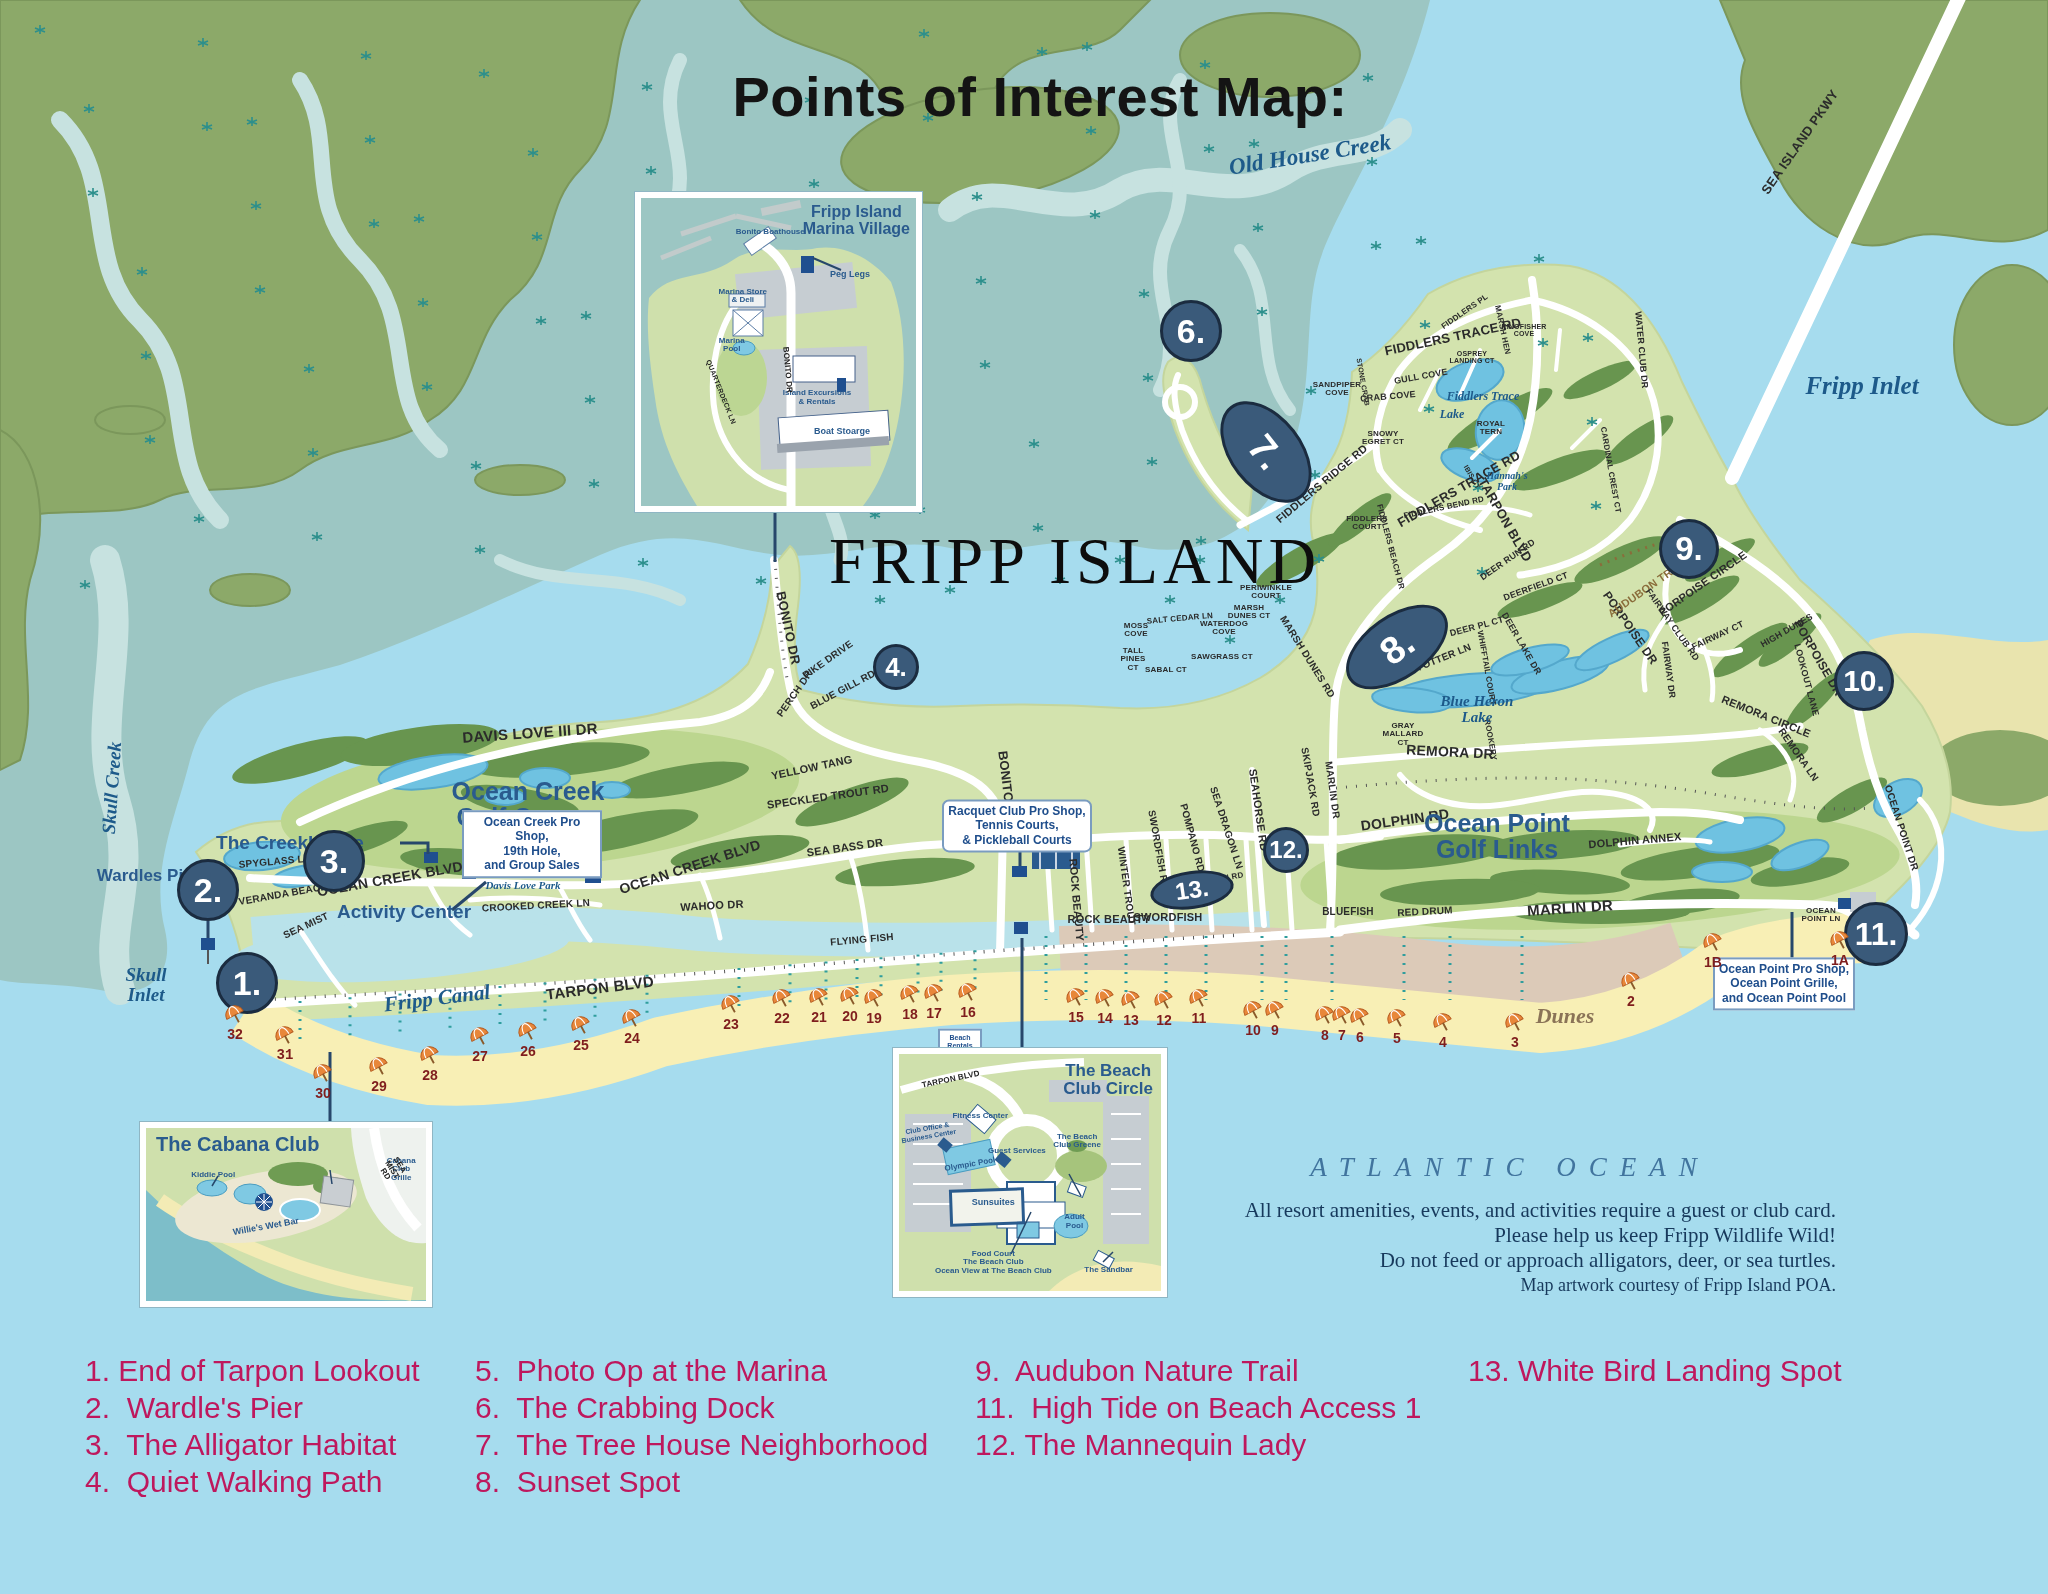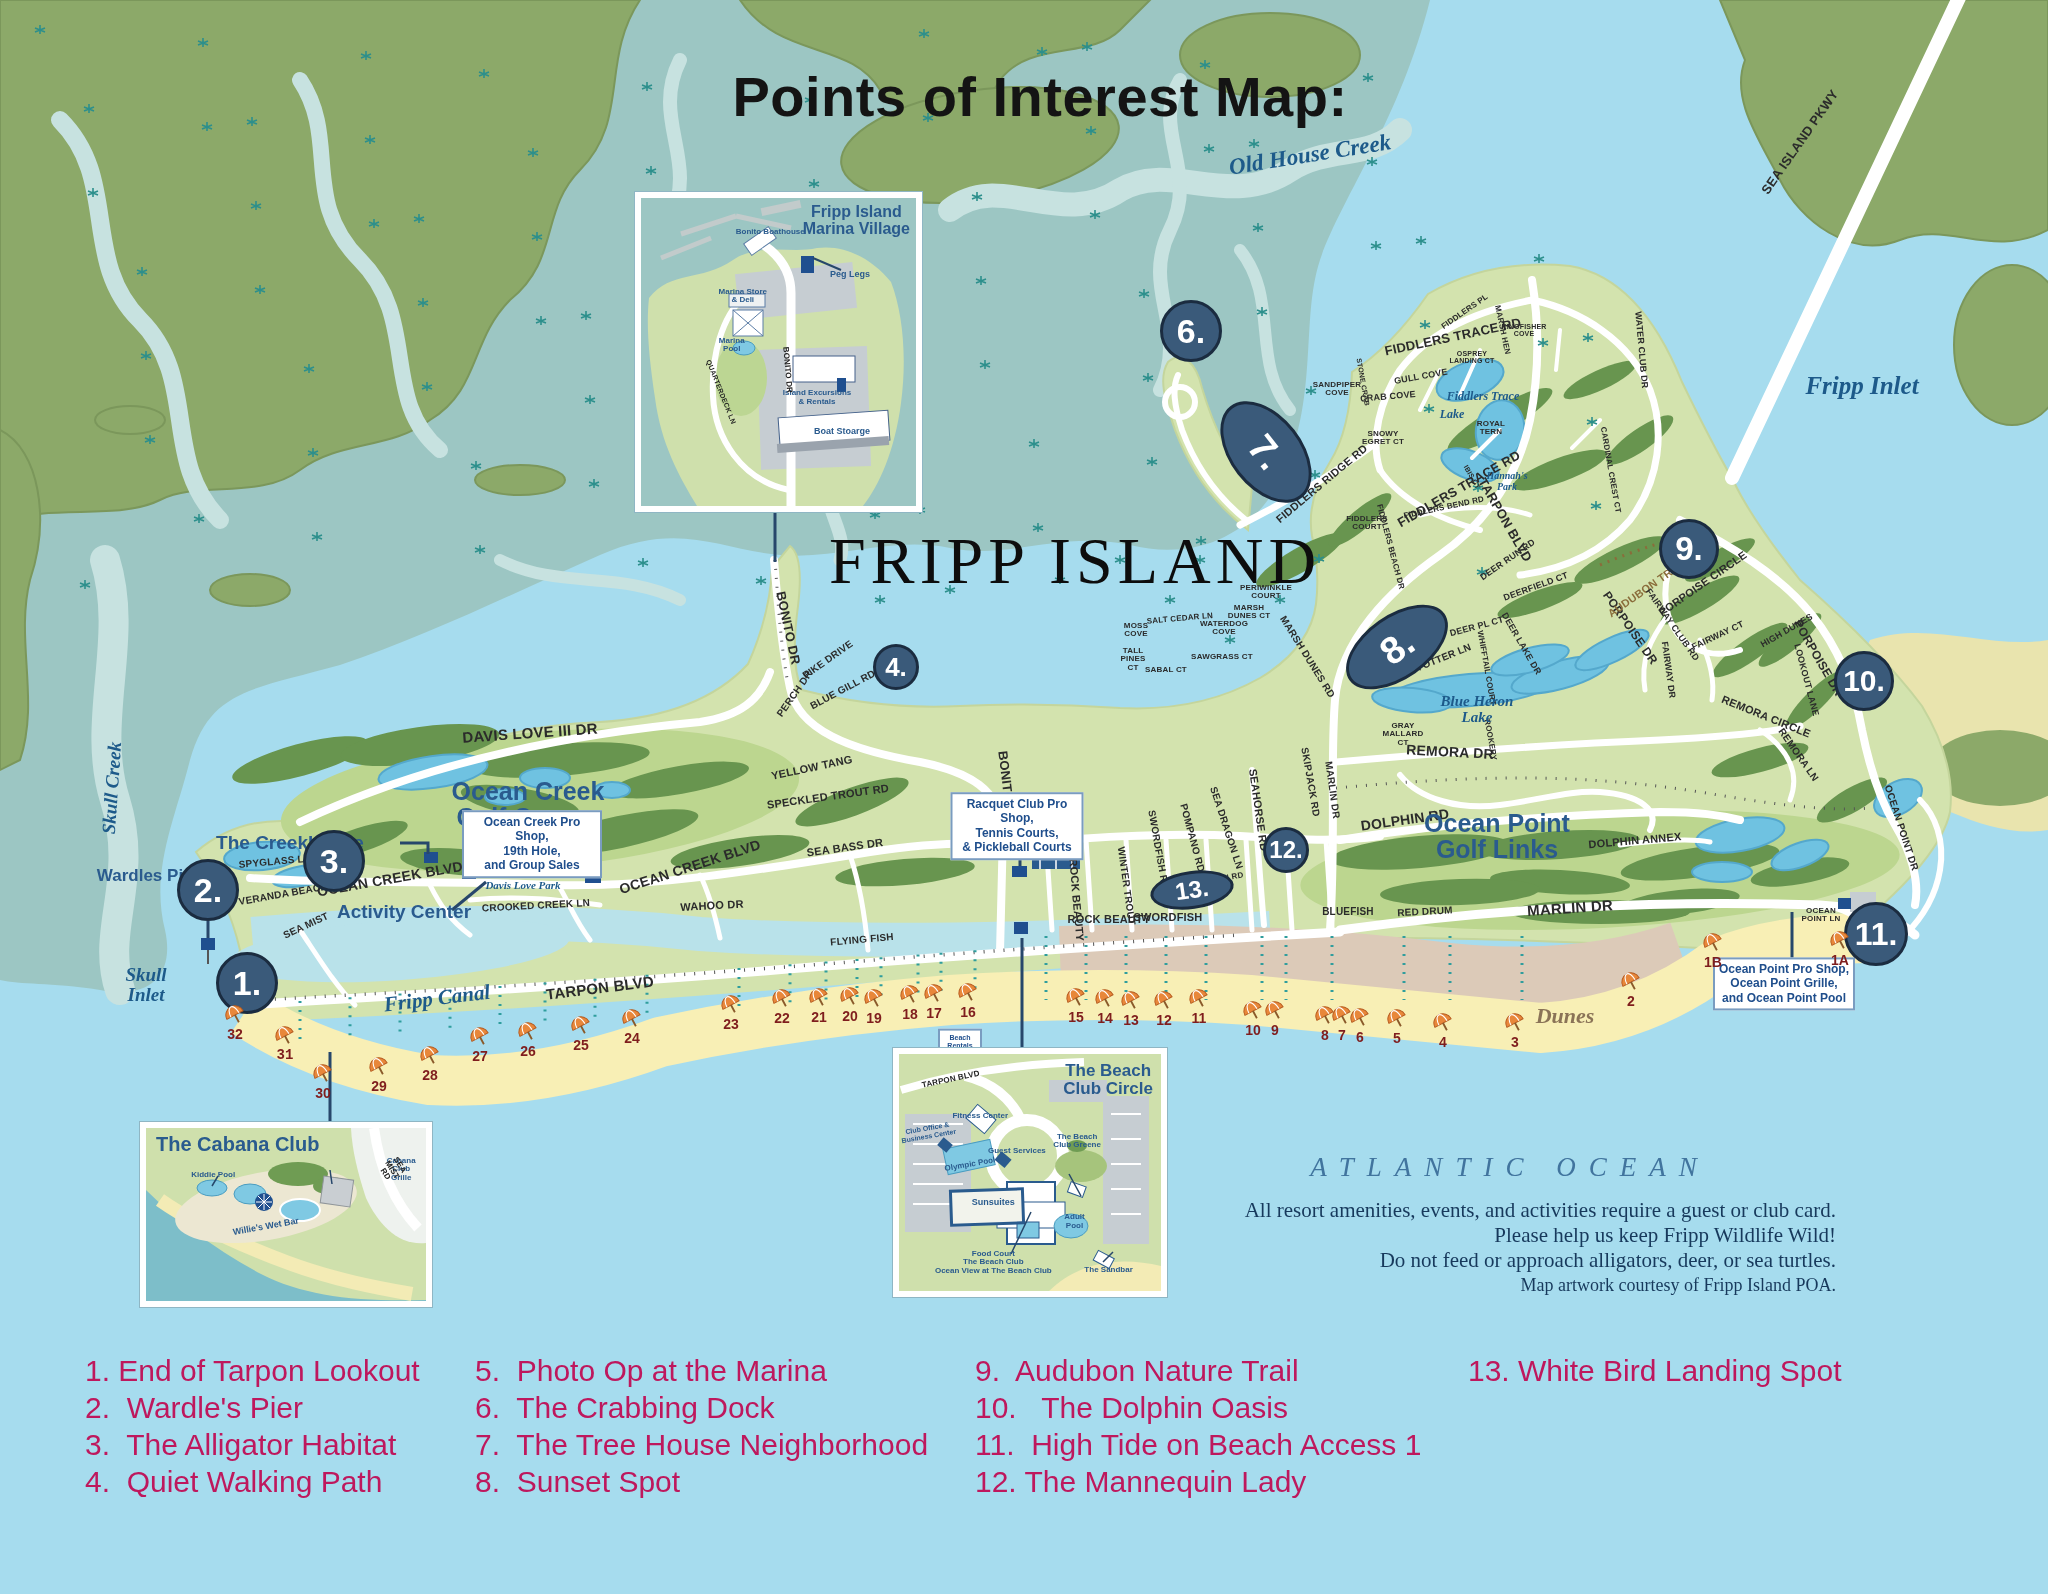--- a/index.html
+++ b/index.html
@@ -501,21 +501,21 @@
       <div class="lb place" style="left: 404px; top: 912px; font-size: 19px; transform: translate(-50%, -50%) rotate(0deg);">Activity Center</div>
       <div class="lb place" style="left: 528px; top: 793px; font-size: 25px; transform: translate(-50%, -50%) rotate(0deg); margin-top: 11px;">Ocean Creek
 Golf Course</div>
       <div class="lb place" style="left: 1497px; top: 836px; font-size: 25px; transform: translate(-50%, -50%) rotate(0deg);">Ocean Point
 Golf Links</div>
       <div class="infobox" style="left: 532px; top: 844px; width: 140px; font-size: 12px;">
         <div>Ocean Creek Pro Shop,</div>
         <div>19th Hole,</div>
         <div>and Group Sales</div>
       </div>
-      <div class="infobox" style="left: 1017px; top: 826px; width: 133px; font-size: 12px;">
+      <div class="infobox" style="left: 1017px; top: 826px; width: 150px; font-size: 12px; border-radius: 7px;">
         <div>Racquet Club Pro Shop,</div>
         <div>Tennis Courts,</div>
         <div>&amp; Pickleball Courts</div>
       </div>
       <div class="infobox" style="left: 1784px; top: 984px; width: 142px; font-size: 12px;">
         <div>Ocean Point Pro Shop,</div>
         <div>Ocean Point Grille,</div>
         <div>and Ocean Point Pool</div>
       </div>
       <div class="infobox" style="left: 960px; top: 1042px; width: 44px; font-size: 7px;">
@@ -862,21 +862,21 @@
         <path d="M7,12 A5,10 0 0 1 17,12" fill="none" stroke="#fff" stroke-width="1.2"></path>
         <line x1="12" y1="12" x2="12" y2="21" stroke="#8a5a2a" stroke-width="2"></line>
       </g>
     </svg>
   <div class="n">1A</div>
       </div>
     </div>
   <div id="legend">
       <div class="lcol" style="left: 85px;"><div>1. End of Tarpon Lookout</div><div>2.  Wardle's Pier</div><div>3.  The Alligator Habitat</div><div>4.  Quiet Walking Path</div></div>
       <div class="lcol" style="left: 475px;"><div>5.  Photo Op at the Marina</div><div>6.  The Crabbing Dock</div><div>7.  The Tree House Neighborhood</div><div>8.  Sunset Spot</div></div>
-      <div class="lcol" style="left: 975px;"><div>9.  Audubon Nature Trail</div><div>10.   The Dolphin Oasis</div><div>11.  High Tide on Beach Access 1</div><div>12. The Mannequin Lady</div></div>
+      <div class="lcol" style="left: 975px;"><div>9.  Audubon Nature Trail</div><div>11.  High Tide on Beach Access 1</div><div>12. The Mannequin Lady</div></div>
       <div class="lcol" style="left: 1468px;"><div>13. White Bird Landing Spot</div></div>
     </div>
 
   <div class="inset" id="inset-marina">
     <svg viewBox="0 0 275 308" width="275" height="308">
       <rect width="275" height="308" fill="#9cc6c3"></rect>
       <path d="M8,100 C30,72 60,84 92,62 C118,44 150,56 176,50 C205,46 232,62 250,84 C262,115 266,160 260,205
                C254,252 238,288 222,308 L56,308 C38,278 20,246 14,200 C8,160 5,128 8,100 Z" fill="#cfe0ac"></path>
       <path d="M40,36 L95,18 M95,18 L150,30 M20,60 L70,40" stroke="#c2cbcb" stroke-width="5" fill="none"></path>
       <rect x="120" y="6" width="40" height="8" fill="#c2cbcb" transform="rotate(-12 140 10)"></rect>

